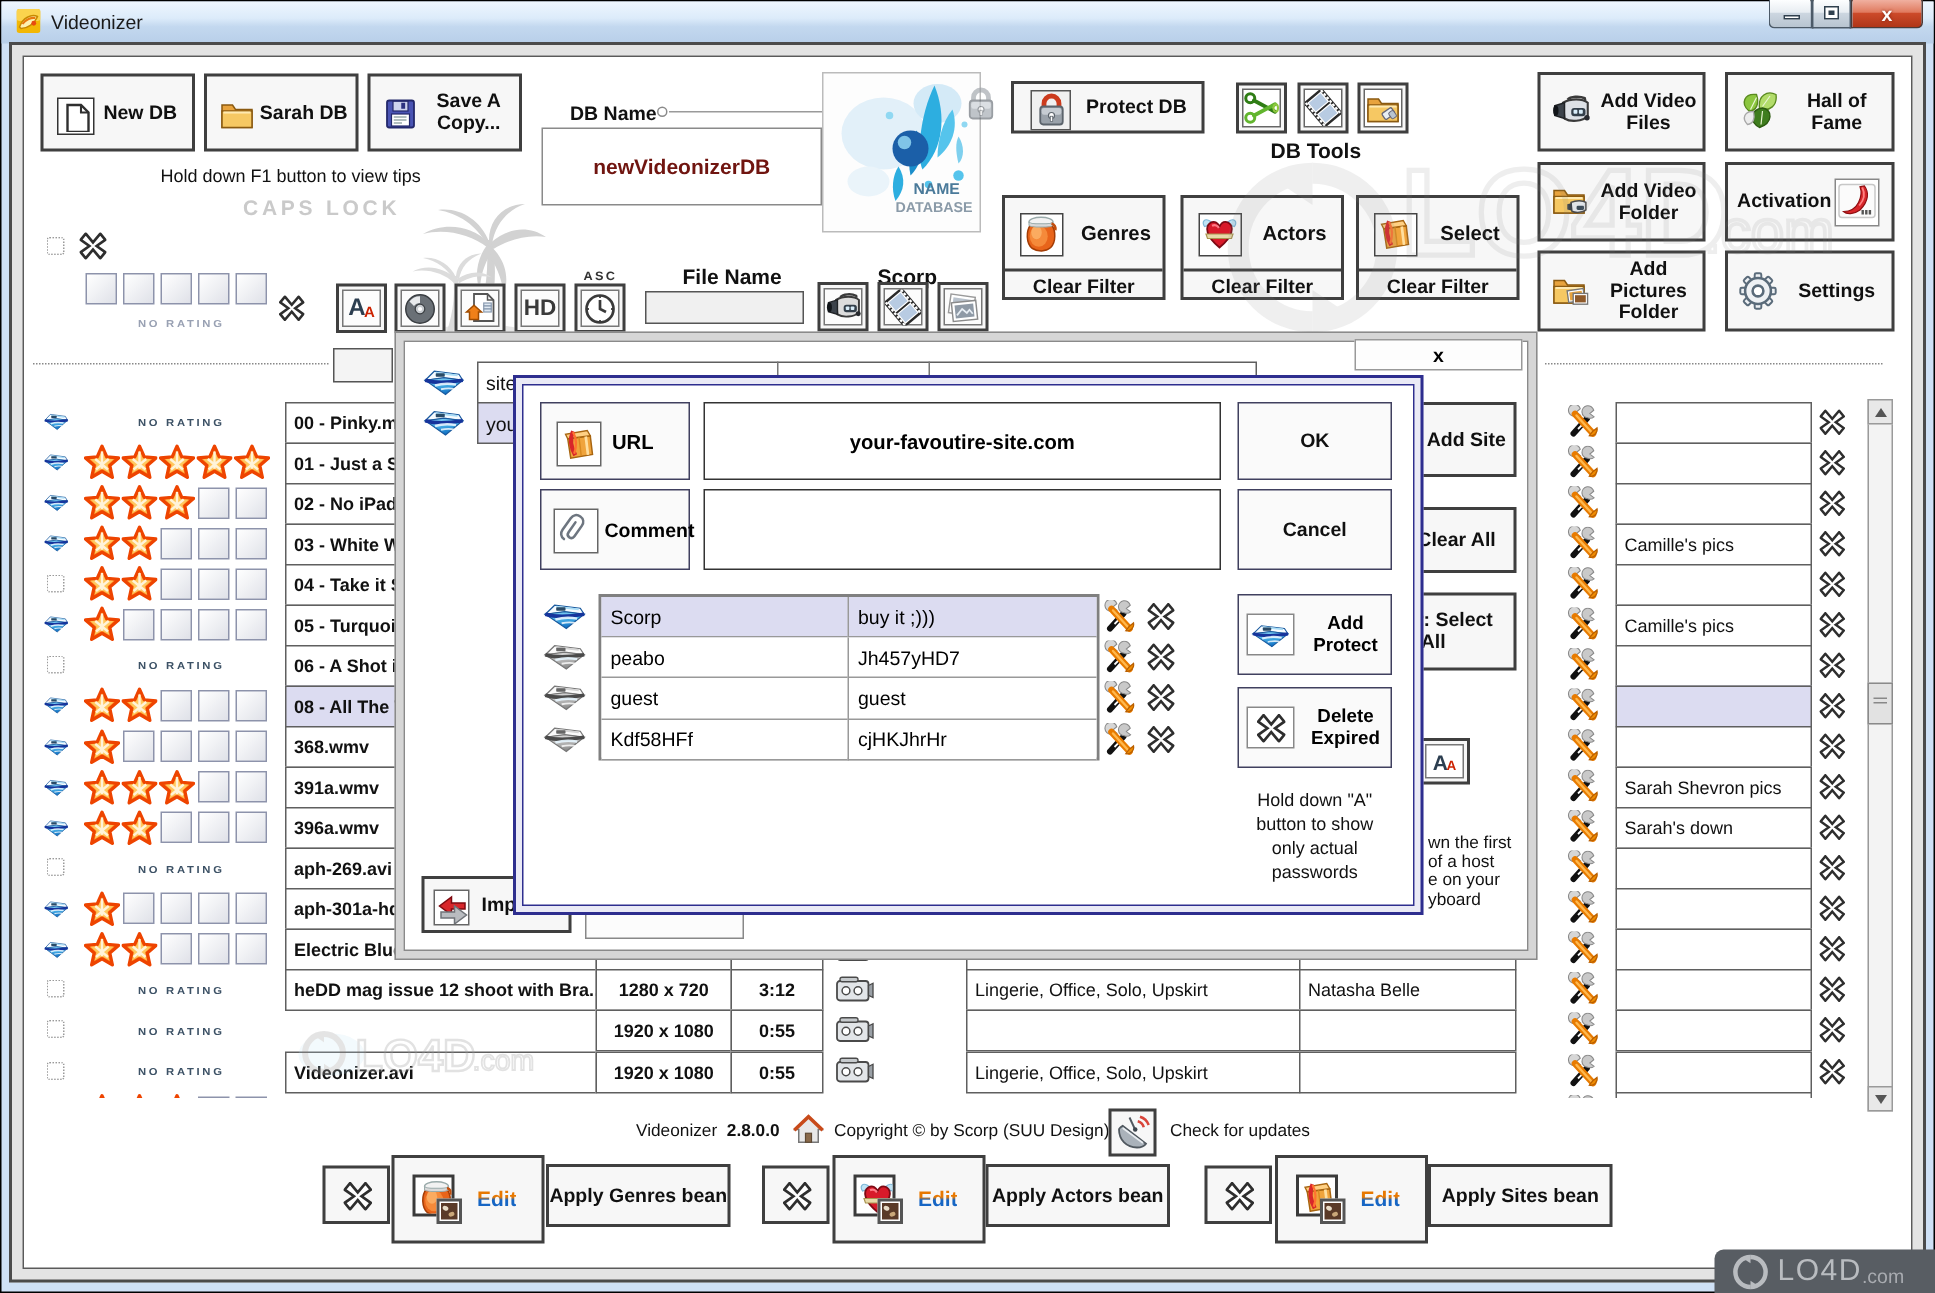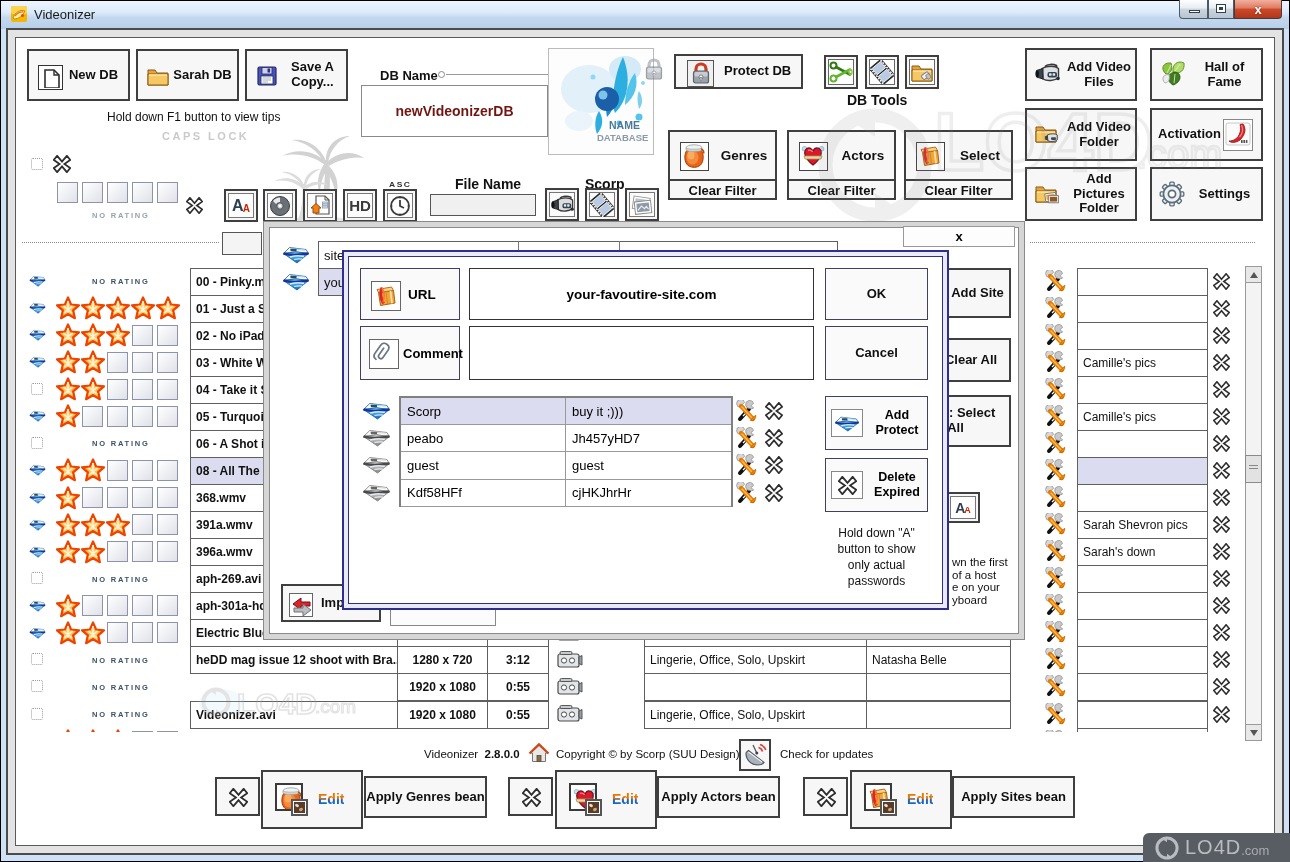--- a/index.html
+++ b/index.html
@@ -79,21 +79,21 @@
         <rect x="3" y="3" width="18" height="18" rx="1.5" fill="#4a54b4" stroke="#23286b" stroke-width="1.2"></rect>
         <rect x="7" y="3.5" width="10" height="6.5" fill="#cdd3ee" stroke="#23286b" stroke-width="0.8"></rect>
         <rect x="12.5" y="4.5" width="2.6" height="4" fill="#2c3280"></rect>
         <rect x="6" y="12" width="12" height="8" fill="#ffffff" stroke="#23286b" stroke-width="0.8"></rect>
         <path d="M7.5,14 L16,14 M7.5,16 L16,16 M7.5,18 L13,18" stroke="#9aa" stroke-width="0.9"></path>
       </svg>
     </span>
     <span style="margin-left:32px">Save A<br>Copy...</span>
   </div>
 <div class="ab" style="left:107px;top:110px;font-size:12px;color:#111">Hold down F1 button to view tips</div>
-<div class="ab" style="left:162px;top:130px;font-size:11px;letter-spacing:2.5px;color:#cacaca;font-weight:bold">CAPS LOCK</div>
+<div class="ab" style="left:162px;top:130px;font-size:14px;letter-spacing:2.5px;color:#cacaca;font-weight:bold">CAPS LOCK</div>
 <div class="ab" style="left:380px;top:68px;font-size:13px;font-weight:bold;color:#111">DB Name</div>
 <div class="ab" style="left:446px;top:74px;width:102px;height:1px;background:#9a9a9a"></div>
 <div class="ab" style="left:438px;top:71px;width:7px;height:7px;border:1px solid #8a8a8a;border-radius:50%;background:#fff"></div>
 <div class="ab" style="left:361px;top:85px;width:187px;height:52px;background:#fff;border:1px solid #8a8a8a;display:flex;align-items:center;justify-content:center">
     <span style="font-size:14px;font-weight:bold;color:#701510">newVideonizerDB</span>
   </div>
 <div class="ab" style="left:548px;top:48px;width:106px;height:107px;background:#fdfdfd;border:1px solid #bbb;overflow:hidden"><svg width="106" height="107" viewBox="0 0 106 107" style="">
       <ellipse cx="40" cy="40" rx="28" ry="24" fill="#e2f0f9"></ellipse>
       <ellipse cx="76" cy="20" rx="16" ry="13" fill="#d4eaf7"></ellipse>
       <ellipse cx="30" cy="72" rx="14" ry="10" fill="#eaf4fa"></ellipse>

